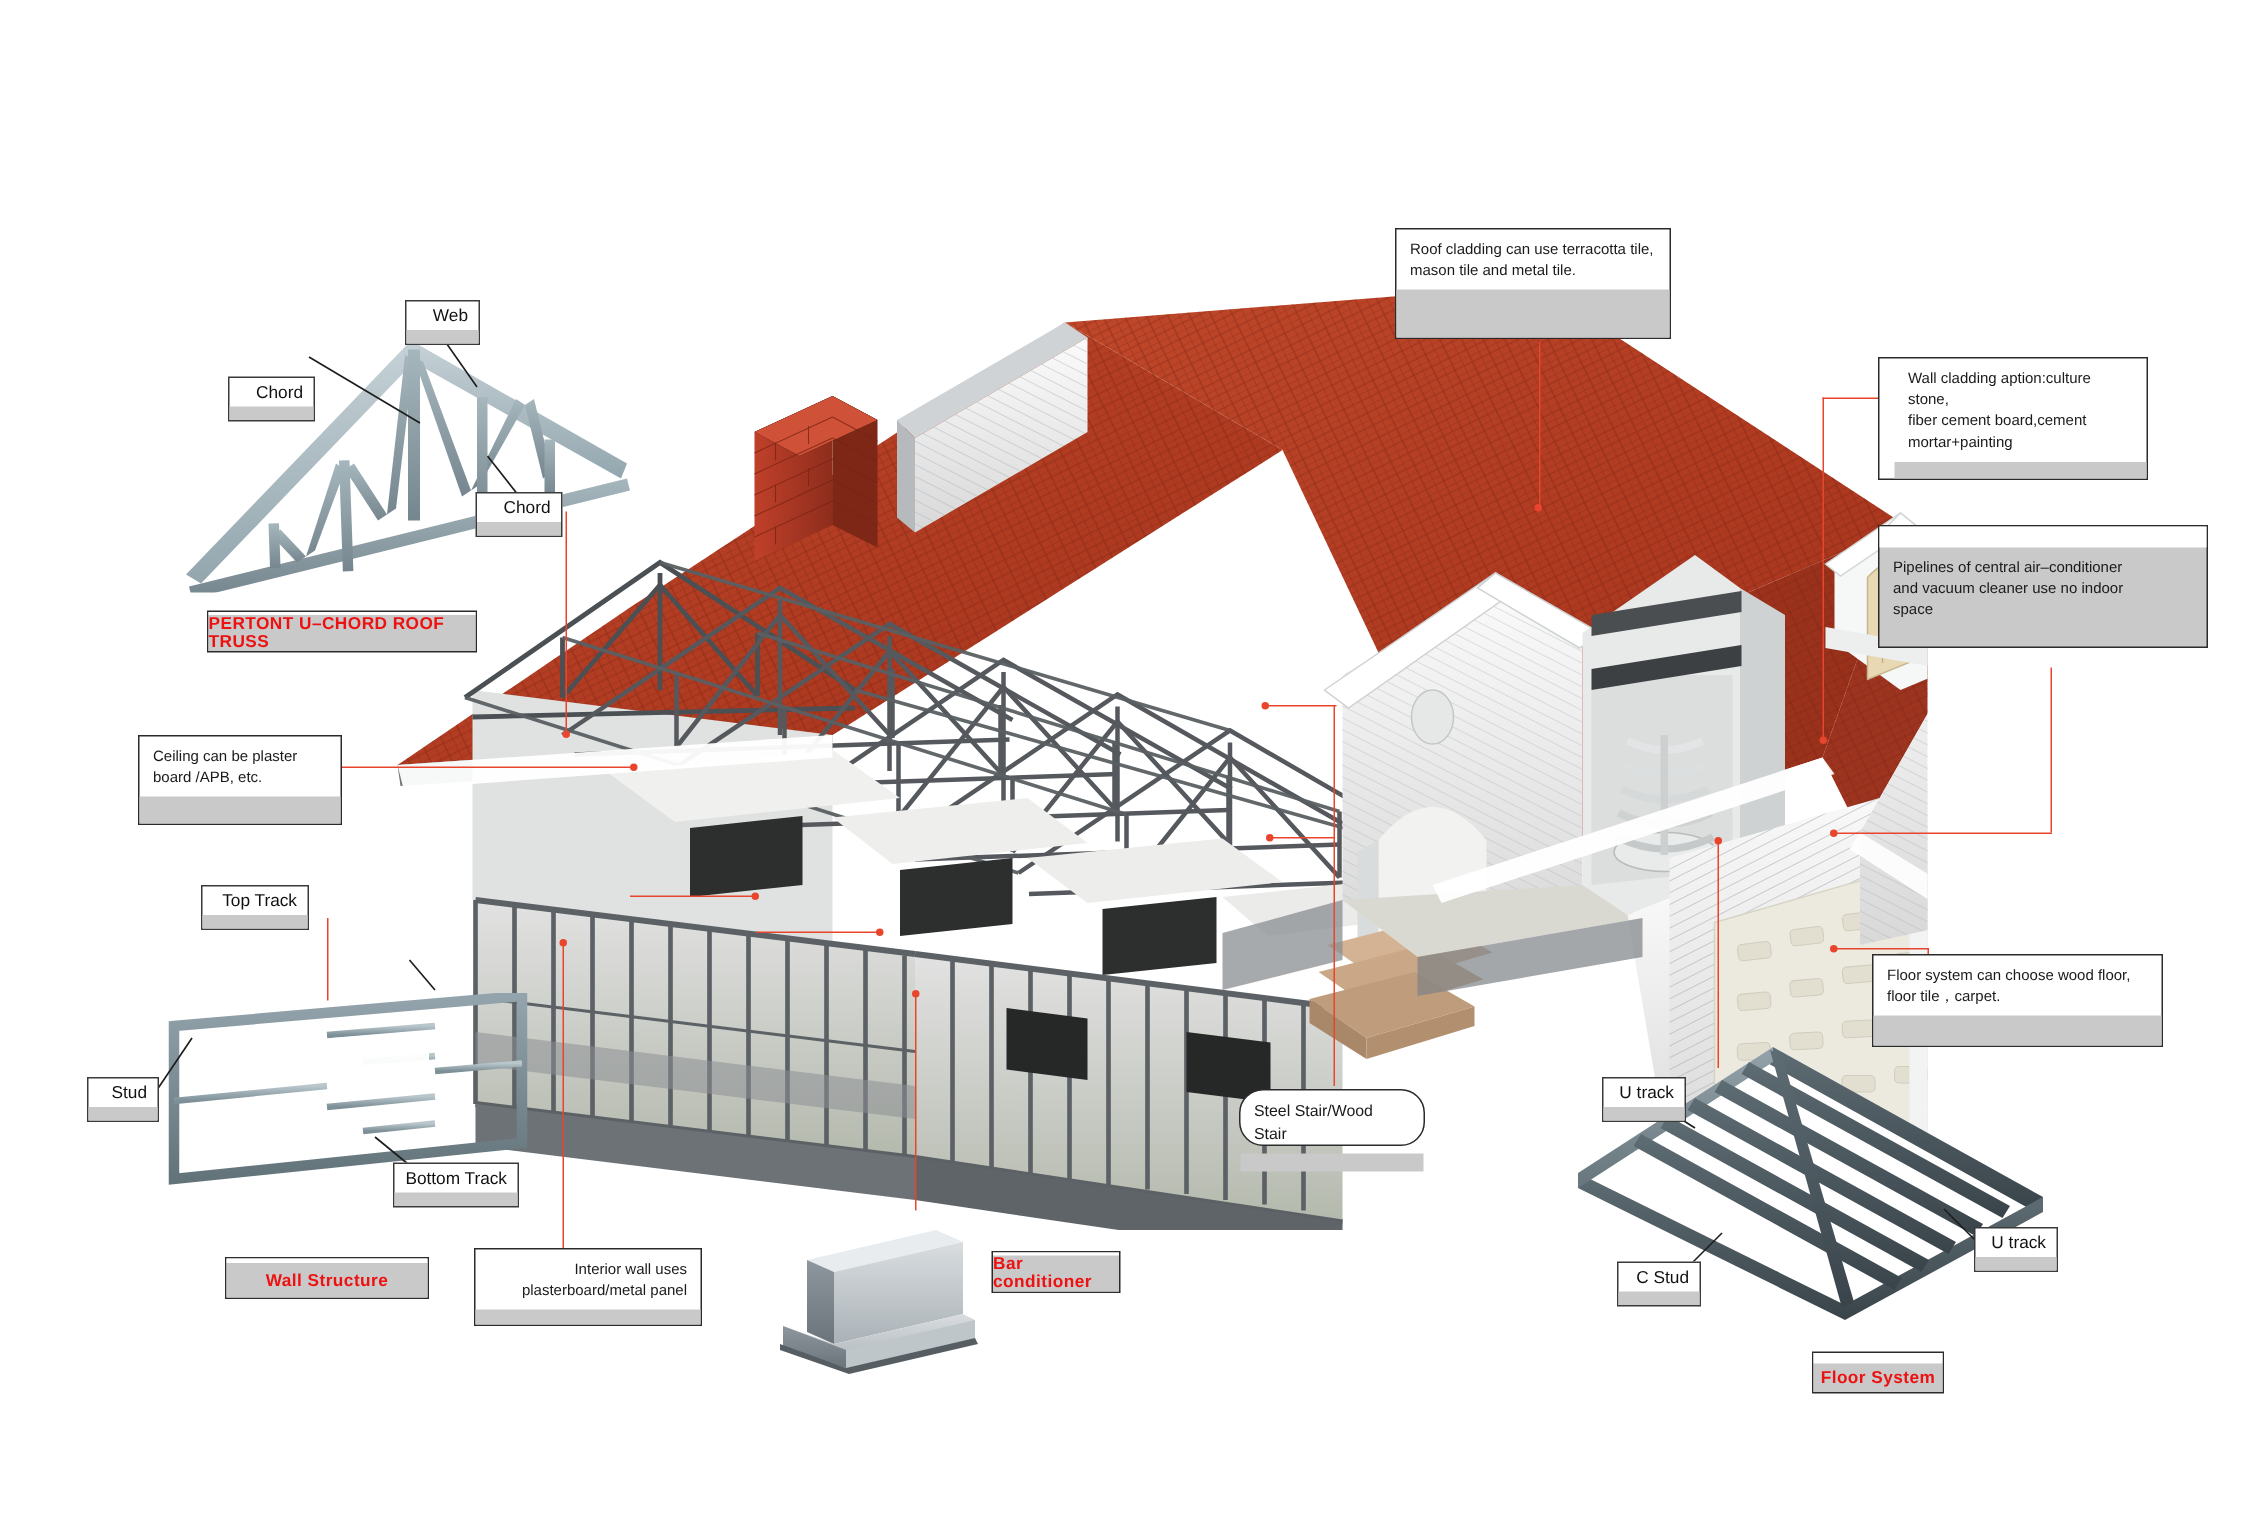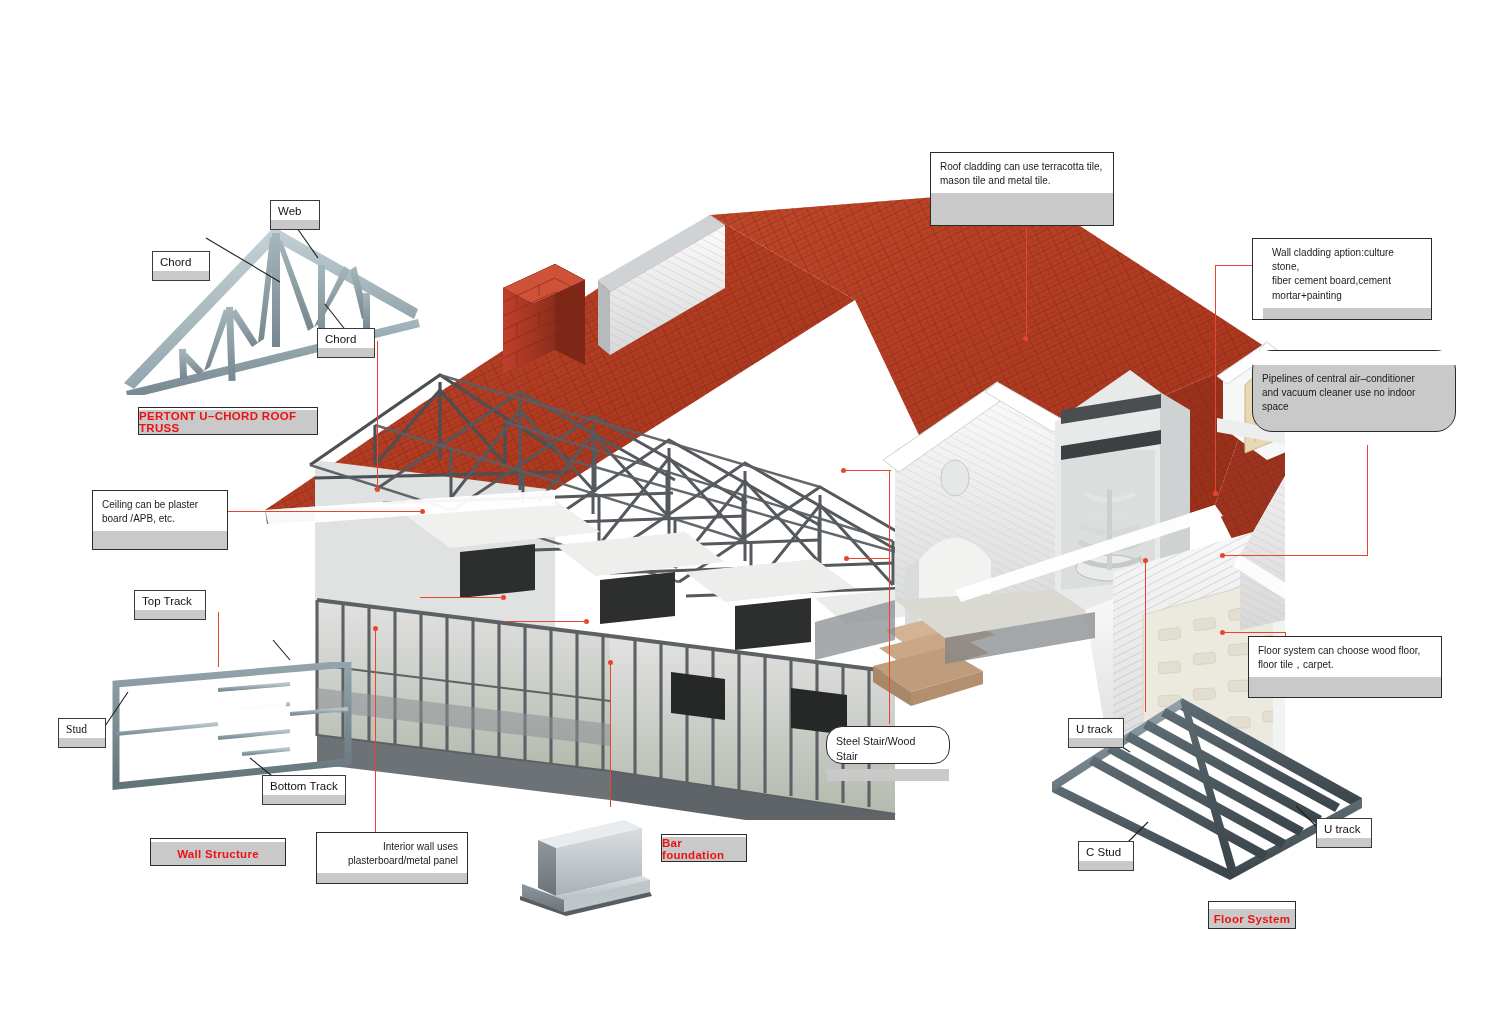--- a/index.html
+++ b/index.html
@@ -12,21 +12,21 @@
   .callout{position:absolute;box-sizing:border-box;border:1.4px solid #2b2b2b;
            background:#ffffff;display:flex;flex-direction:column;}
   .callout .txt{padding:7px 9px 5px 9px;font-size:10px;line-height:1.42;
                 color:#1a1a1a;white-space:pre-line;}
   .callout .band{background:#c9c9c9;flex:1 1 auto;min-height:10px;}
 
   
   .tag{position:absolute;box-sizing:border-box;border:1px solid #3a3a3a;
        background:#fff;display:flex;flex-direction:column;}
   .tag .txt{padding:3px 7px 2px 7px;font-size:11.5px;color:#111;
-            text-align:left;line-height:1.25;}
+            text-align:right;line-height:1.25;}
   .tag .band{background:#c9c9c9;height:9px;}
 
   
   .plate{position:absolute;box-sizing:border-box;border:1.4px solid #2b2b2b;
          background:#fff;display:flex;flex-direction:column;}
   .plate .cap{height:7px;background:#ffffff;}
   .plate .barlab{background:#c9c9c9;flex:1;display:flex;align-items:center;
                  justify-content:center;color:#ee1111;font-weight:bold;
                  font-size:11.5px;letter-spacing:.3px;}
 
@@ -495,21 +495,21 @@
     <div class="band"></div>
   </div>
 
   <div class="callout" style="left:1252px;top:238px;width:180px;height:82px;padding-left:10px;">
     <div class="txt">Wall cladding aption:culture stone,
 fiber cement board,cement
 mortar+painting</div>
     <div class="band"></div>
   </div>
 
-  <div class="callout" style="left:1252px;top:350px;width:204px;height:82px;background:#c9c9c9;border-radius:20px;">
+  <div class="callout" style="left:1252px;top:350px;width:220px;height:82px;background:#c9c9c9;">
     <div style="height:14px;background:#ffffff;"></div>
     <div class="txt">Pipelines of central air–conditioner
 and vacuum cleaner use no indoor
 space</div>
   </div>
 
   <div class="callout" style="left:92px;top:490px;width:136px;height:60px;">
     <div class="txt">Ceiling can be plaster
 board /APB, etc.</div>
     <div class="band"></div>
@@ -545,21 +545,21 @@
   <div class="tag" style="left:317px;top:328px;width:58px;">
     <div class="txt">Chord</div>
     <div class="band"></div>
   </div>
 
   <div class="tag" style="left:134px;top:590px;width:72px;">
     <div class="txt">Top Track</div>
     <div class="band"></div>
   </div>
 
-  <div class="tag" style="left:58px;top:718px;width:48px;font-family:Liberation Serif, serif;">
+  <div class="tag" style="left:58px;top:718px;width:48px;">
     <div class="txt">Stud</div>
     <div class="band"></div>
   </div>
 
   <div class="tag" style="left:262px;top:775px;width:84px;">
     <div class="txt">Bottom Track</div>
     <div class="band"></div>
   </div>
 
   <div class="tag" style="left:1068px;top:718px;width:56px;">
@@ -582,21 +582,21 @@
     <div class="barlab">PERTONT U–CHORD ROOF TRUSS</div>
   </div>
 
   <div class="plate" style="left:150px;top:838px;width:136px;height:28px;">
     <div class="cap" style="height:3px;"></div>
     <div class="barlab">Wall Structure</div>
   </div>
 
   <div class="plate" style="left:661px;top:834px;width:86px;height:28px;">
     <div class="cap"></div>
-    <div class="barlab">Bar foundation</div>
+    <div class="barlab">Bar conditioner</div>
   </div>
 
   <div class="plate" style="left:1208px;top:901px;width:88px;height:28px;">
     <div class="cap"></div>
     <div class="barlab">Floor System</div>
   </div>
 
 </div>
 
 </body></html>

